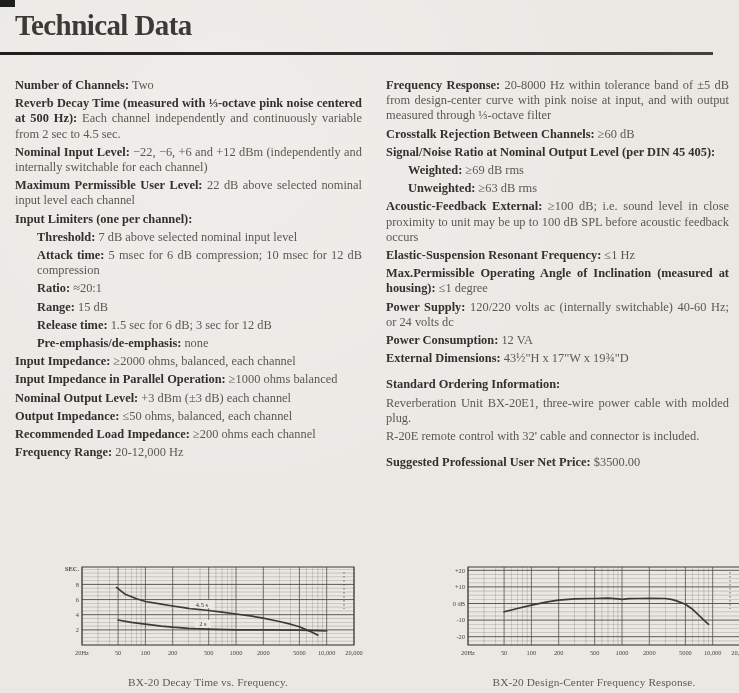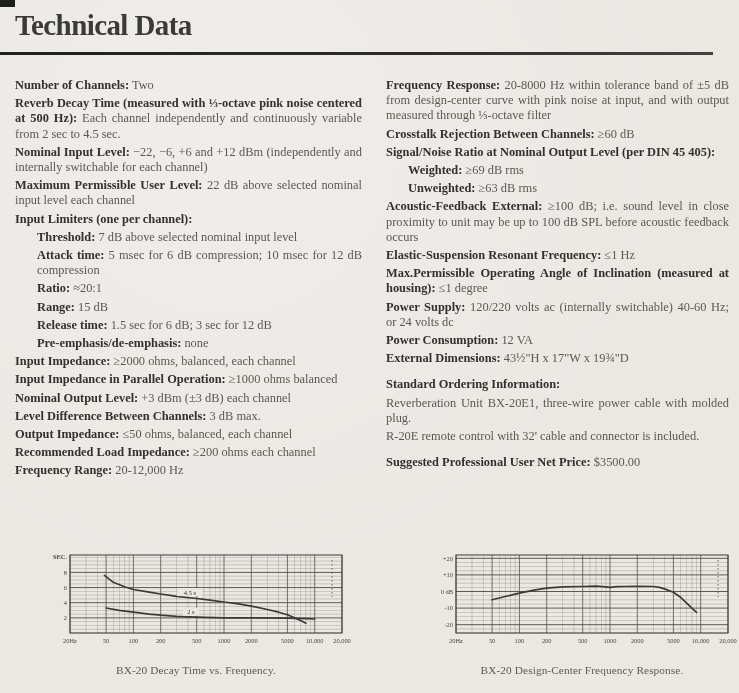--- a/index.html
+++ b/index.html
@@ -17,21 +17,21 @@
   }
   .rule{position:absolute;left:0;top:52px;width:713px;height:3px;
     background:linear-gradient(to right,#1f1f1d 0%,#2e2d2a 60%,#44423e 100%);}
   .col{position:absolute;top:78px;}
   .col.left{left:15px;width:347px;}
   .col.right{left:386px;width:343px;}
   p.spec{margin:0 0 3px 0;font-size:12.4px;line-height:15.2px;text-align:justify;color:#5b5852;}
   p.spec b{color:#33312d;}
   p.spec.indent{padding-left:22px;}
   p.spec.gap{margin-top:11px;}
-  figure.chart{position:absolute;margin:2px;width:320px;}
+  figure.chart{position:absolute;margin:14px;width:320px;}
   #fig-decay{left:34px;top:547px;}
   #fig-response{left:420px;top:547px;}
   figure.chart svg{display:block;}
   figcaption{font-size:11.3px;color:#5d5a55;text-align:center;margin-top:3px;letter-spacing:.1px;}
 </style>
 </head>
 <body>
 
 <div class="page">
   <div class="corner-mark"></div>
@@ -46,21 +46,20 @@
       <p class="spec"><b>Input Limiters (one per channel):</b></p>
       <p class="spec indent"><b>Threshold:</b> 7 dB above selected nominal input level</p>
       <p class="spec indent"><b>Attack time:</b> 5 msec for 6 dB compression; 10 msec for 12 dB compression</p>
       <p class="spec indent"><b>Ratio:</b> ≈20:1</p>
       <p class="spec indent"><b>Range:</b> 15 dB</p>
       <p class="spec indent"><b>Release time:</b> 1.5 sec for 6 dB; 3 sec for 12 dB</p>
       <p class="spec indent"><b>Pre-emphasis/de-emphasis:</b> none</p>
       <p class="spec"><b>Input Impedance:</b> ≥2000 ohms, balanced, each channel</p>
       <p class="spec"><b>Input Impedance in Parallel Operation:</b> ≥1000 ohms balanced</p>
       <p class="spec"><b>Nominal Output Level:</b> +3 dBm (±3 dB) each channel</p>
-      <p class="spec"><b>Level Difference Between Channels:</b> 3 dB max.</p>
       <p class="spec"><b>Output Impedance:</b> ≤50 ohms, balanced, each channel</p>
       <p class="spec"><b>Recommended Load Impedance:</b> ≥200 ohms each channel</p>
       <p class="spec"><b>Frequency Range:</b> 20-12,000 Hz</p>
     </div>
   <div class="col right" id="col-right">
       <p class="spec"><b>Frequency Response:</b> 20-8000 Hz within tolerance band of ±5 dB from design-center curve with pink noise at input, and with output measured through ⅓-octave filter</p>
       <p class="spec"><b>Crosstalk Rejection Between Channels:</b> ≥60 dB</p>
       <p class="spec"><b>Signal/Noise Ratio at Nominal Output Level (per DIN 45 405):</b></p>
       <p class="spec indent"><b>Weighted:</b> ≥69 dB rms</p>
       <p class="spec indent"><b>Unweighted:</b> ≥63 dB rms</p>

